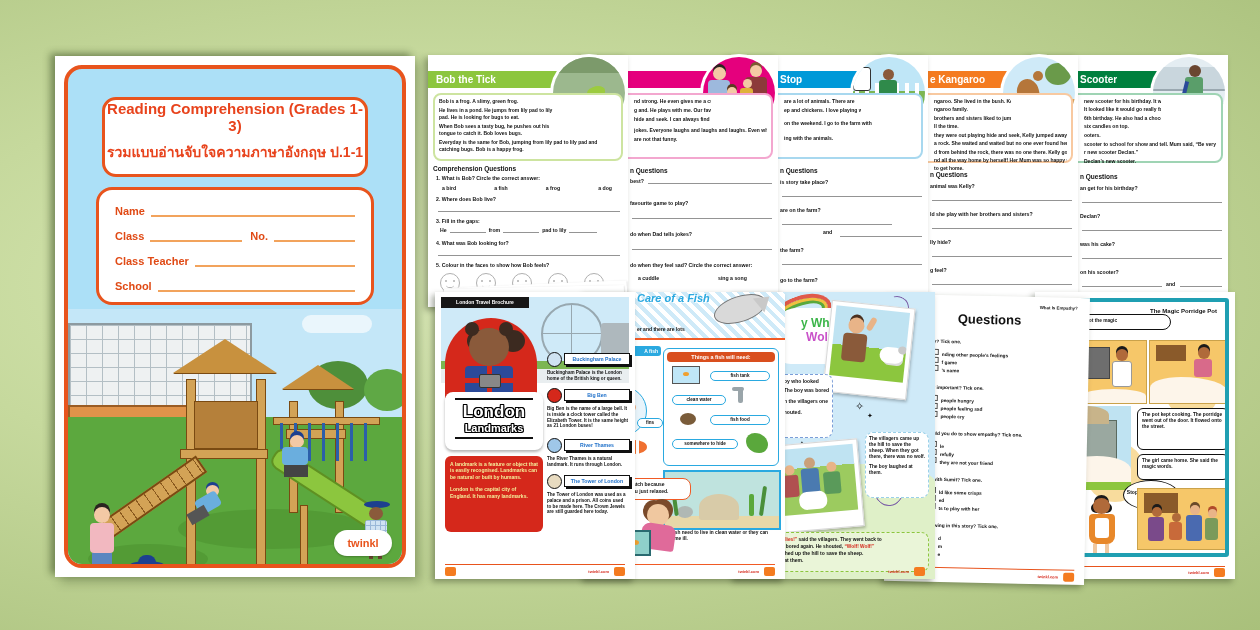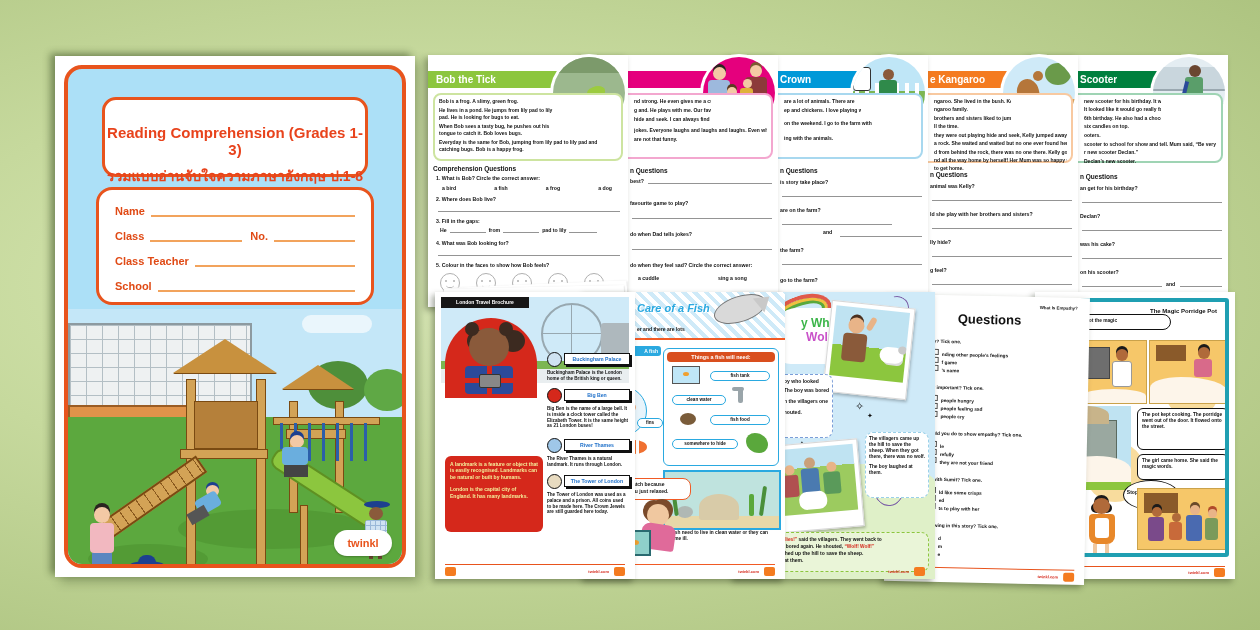--- a/index.html
+++ b/index.html
@@ -5,21 +5,21 @@
   html,body{margin:0;padding:0;background:#b7cc8c;}
   #stage{position:relative;width:1260px;height:630px;overflow:hidden;
     background:radial-gradient(ellipse at 35% 45%, #dcebb9 0%, #c6d99d 45%, #a9c07b 100%);
     font-family:"Liberation Sans","DejaVu Sans",sans-serif;}
   .abs{position:absolute;}
   
   #cover{position:absolute;left:55px;top:56px;width:360px;height:521px;background:#fff;
     box-shadow:-5px -3px 7px rgba(40,60,20,.45),5px 5px 10px rgba(40,60,20,.3);}
   #cover-inner{position:absolute;inset:9px;border:4px solid #e8541d;border-radius:18px;background:#ace0f7;overflow:hidden;}
   #title-box{position:absolute;left:34px;right:34px;top:28px;height:74px;background:#fff;border:3px solid #e8541d;border-radius:14px;text-align:center;}
-  #title-box .en{margin-top:24px;font-size:15px;font-weight:bold;color:#e8431c;}
+  #title-box .en{margin-top:0;font-size:15px;font-weight:bold;color:#e8431c;}
   #title-box .th{margin-top:7px;font-size:14px;font-weight:bold;color:#e8431c;}
   #fields-box{position:absolute;left:28px;right:28px;top:118px;height:118px;background:#fff;border:3px solid #e8541d;border-radius:16px;padding:14px 16px 0 16px;box-sizing:border-box;}
   .frow{display:flex;align-items:flex-end;margin-bottom:12px;}
   .flabel{font-size:11px;font-weight:bold;color:#e04a15;white-space:nowrap;}
   .fline{flex:1;border-bottom:2px solid #f2a35c;height:11px;margin-left:6px;}
   .fline.short{flex:0 0 92px;}
   
   #play{position:absolute;left:0;right:0;top:240px;bottom:0;background:#c4e7f8;overflow:hidden;}
   .grass{position:absolute;left:0;right:0;top:108px;bottom:0;background:#5ca83e;}
   .gshade{position:absolute;background:#4c9230;border-radius:50%;opacity:.6;}
@@ -79,21 +79,21 @@
 </style>
 </head>
 <body>
 
 <div id="stage">
 
   <div id="cover">
     <div id="cover-inner">
       <div id="title-box">
         <div class="en">Reading Comprehension (Grades 1-3)</div>
-        <div class="th">รวมแบบอ่านจับใจความภาษาอังกฤษ ป.1-8</div>
+        <div class="th">รวมแบบอ่านจับใจความภาษาอังกฤษ ป.1-1</div>
       </div>
       <div id="play">
         <div class="abs" style="right:30px;top:6px;width:70px;height:18px;background:#eaf6fc;border-radius:10px;"></div>
         <div class="school"></div>
         <div class="school-band"></div>
         <div class="tree" style="right:34px;top:52px;width:60px;height:48px;"></div>
         <div class="tree" style="right:-8px;top:60px;width:46px;height:42px;background:#5fa845;"></div>
         <div class="grass"></div>
         <div class="gshade" style="left:110px;top:200px;width:190px;height:40px;"></div>
         <div class="gshade" style="left:20px;top:235px;width:120px;height:30px;"></div>
@@ -232,21 +232,21 @@
     <div class="q" style="left:52px;top:145px;">favourite game to play?</div>
     <div class="aline" style="left:54px;top:162px;width:140px;"></div>
     <div class="q" style="left:52px;top:176px;">do when Dad tells jokes?</div>
     <div class="aline" style="left:54px;top:193px;width:140px;"></div>
     <div class="q" style="left:52px;top:207px;">do when they feel sad? Circle the correct answer:</div>
     <div class="opt abs" style="left:60px;top:220px;">a cuddle</div>
     <div class="opt abs" style="left:140px;top:220px;">sing a song</div>
   </div>
 
   <div class="ws ws-top" style="left:728px;z-index:13;">
-    <div class="hdr" style="width:150px;background:#0099d8;padding-left:52px;">Crown</div>
+    <div class="hdr" style="width:150px;background:#0099d8;padding-left:52px;">Stop</div>
     <div class="circ" style="background:#bfe6f7;">
       <div class="abs" style="left:0;top:34px;width:72px;height:38px;background:#7cb653;"></div>
       <div class="abs" style="left:2px;top:26px;width:68px;height:16px;background-image:repeating-linear-gradient(90deg,#fff 0 4px,transparent 4px 10px);"></div>
       <div class="head" style="left:30px;top:12px;width:11px;height:11px;background:#8a5a3b;"></div>
       <div class="blk" style="left:26px;top:23px;width:18px;height:24px;background:#2f8a4a;border-radius:3px;"></div>
       <div class="blk" style="left:8px;top:46px;width:18px;height:12px;background:#f0a8c0;border-radius:6px;"></div>
       <div class="blk" style="left:48px;top:42px;width:13px;height:13px;background:#4a3028;border-radius:50% 50% 30% 30%;"></div>
       <div class="blk" style="left:0px;top:10px;width:16px;height:22px;background:#fff;border:1px solid #333;border-radius:3px;"></div>
     </div>
     <div class="pbox" style="top:38px;height:66px;border-color:#a8d8ef;">
@@ -353,20 +353,26 @@
       <div class="abs" style="left:0;top:64px;width:188px;height:10px;background:#7cb653;"></div>
       <div class="abs" style="left:0;top:72px;width:188px;height:14px;background:#e9eef0;"></div>
     </div>
     <div class="abs" style="left:6px;top:5px;width:88px;height:11px;background:#161616;color:#fff;font-size:5px;font-weight:bold;text-align:center;line-height:11px;">London Travel Brochure</div>
     <div class="abs" style="left:10px;top:26px;width:92px;height:80px;background:#d5281b;border-radius:46px 46px 0 0;"></div>
     <div class="head" style="left:34px;top:36px;width:40px;height:38px;background:#8a5a3b;box-shadow:-10px -6px 0 -8px #3c2a20,24px -6px 0 -8px #3c2a20;z-index:1;"></div>
     <div class="abs" style="left:30px;top:30px;width:14px;height:14px;background:#3c2a20;border-radius:50%;z-index:1;"></div>
     <div class="abs" style="left:64px;top:30px;width:14px;height:14px;background:#3c2a20;border-radius:50%;z-index:1;"></div>
     <div class="abs" style="left:30px;top:74px;width:48px;height:28px;background:#2b4a9a;background-image:linear-gradient(#d5281b,#d5281b),linear-gradient(#d5281b,#d5281b);background-size:100% 5px,5px 100%;background-position:center,center;background-repeat:no-repeat;z-index:1;border-radius:4px;"></div>
     <div class="abs" style="left:44px;top:82px;width:20px;height:12px;background:#888;border:1px solid #333;border-radius:2px;z-index:1;"></div>
+    <div class="abs" style="left:10px;top:100px;width:98px;height:58px;background:#fff;border-radius:8px;box-shadow:0 2px 3px rgba(0,0,0,.3);z-index:2;text-align:center;">
+      <div style="margin:6px 10px 0 10px;border-top:2px solid #111;"></div>
+      <div class="outline-w" style="font-size:17px;font-weight:bold;margin-top:2px;">London</div>
+      <div class="outline-w" style="font-size:11px;font-weight:bold;">Landmarks</div>
+      <div style="margin:3px 10px 0 10px;border-top:2px solid #111;"></div>
+    </div>
     <div class="abs" style="left:10px;top:164px;width:98px;height:76px;background:#d5281b;border-radius:6px;padding:5px;box-sizing:border-box;">
       <div style="font-size:5px;line-height:6.4px;font-weight:bold;color:#f5ef9a;">A landmark is a feature or object that is easily recognised. Landmarks can be natural or built by humans.</div>
       <div style="font-size:5px;line-height:6.4px;font-weight:bold;color:#f5ef9a;margin-top:6px;">London is the capital city of England. It has many landmarks.</div>
     </div>
     <div class="licon" style="left:112px;top:60px;background:#cfe3f2;"></div>
     <div class="lbl-box" style="left:129px;top:61px;width:64px;">Buckingham Palace</div>
     <div class="ltext" style="left:112px;top:78px;width:82px;">Buckingham Palace is the London home of the British king or queen.</div>
     <div class="licon" style="left:112px;top:96px;background:#d5281b;"></div>
     <div class="lbl-box" style="left:129px;top:97px;width:64px;">Big Ben</div>
     <div class="ltext" style="left:112px;top:114px;width:82px;">Big Ben is the name of a large bell. It is inside a clock tower called the Elizabeth Tower. It is the same height as 21 London buses!</div>
@@ -377,21 +383,21 @@
     <div class="lbl-box" style="left:129px;top:183px;width:64px;">The Tower of London</div>
     <div class="ltext" style="left:112px;top:200px;width:82px;">The Tower of London was used as a palace and a prison. All coins used to be made here. The Crown Jewels are still guarded here today.</div>
     <div class="footer-line" style="bottom:14px;"></div>
     <div class="twmark" style="left:10px;bottom:3px;"></div>
     <div class="twmark" style="right:10px;bottom:3px;"></div>
     <div class="twsite" style="right:26px;bottom:5px;">twinkl.com</div>
   </div>
 
   <div class="ws ws-bot" style="left:585px;z-index:29;">
     <div class="abs" style="left:0;top:0;width:200px;height:46px;background:repeating-linear-gradient(45deg,#ffffff 0 4px,#cfeaf8 4px 8px);border-bottom:2px solid #f15a24;"></div>
-    <div class="abs" style="left:52px;top:10px;font-size:11px;font-weight:bold;font-style:italic;color:#2aa9e0;text-shadow:1px 1px 0 #fff;">Care of a Fish</div>
+    <div class="abs" style="left:52px;top:0;font-size:11px;font-weight:bold;font-style:italic;color:#2aa9e0;text-shadow:1px 1px 0 #fff;">Care of a Fish</div>
     <div class="abs" style="left:128px;top:4px;width:52px;height:24px;background:#d9d9d9;border:1.4px solid #777;border-radius:50%;transform:rotate(-18deg);"></div>
     <div class="abs" style="left:172px;top:0px;width:0;height:0;border-top:9px solid transparent;border-bottom:9px solid transparent;border-left:14px solid #c9c9c9;transform:rotate(-40deg);"></div>
     <div class="frag abs" style="left:52px;top:34px;">er and there are lots</div>
     <div class="abs" style="left:36px;top:54px;width:40px;height:10px;background:#2aa9e0;border-radius:3px;color:#fff;font-size:5px;font-weight:bold;text-align:right;line-height:10px;padding-right:3px;box-sizing:border-box;">A fish</div>
     <div class="abs" style="left:78px;top:56px;width:114px;height:116px;border:1.6px solid #2aa9e0;border-radius:6px;background:#fff;">
       <div style="margin:3px;background:#d94f1e;border-radius:4px;color:#fff;font-size:5.4px;font-weight:bold;text-align:center;line-height:10px;height:10px;">Things a fish will need:</div>
       <div class="abs" style="left:8px;top:17px;width:26px;height:16px;background:#bfe6f7;border:1px solid #555;">
           <div class="abs" style="left:10px;top:5px;width:6px;height:4px;background:#f0a030;border-radius:50%;"></div>
         </div>
       <div class="pill" style="left:46px;top:22px;width:58px;">fish tank</div>

